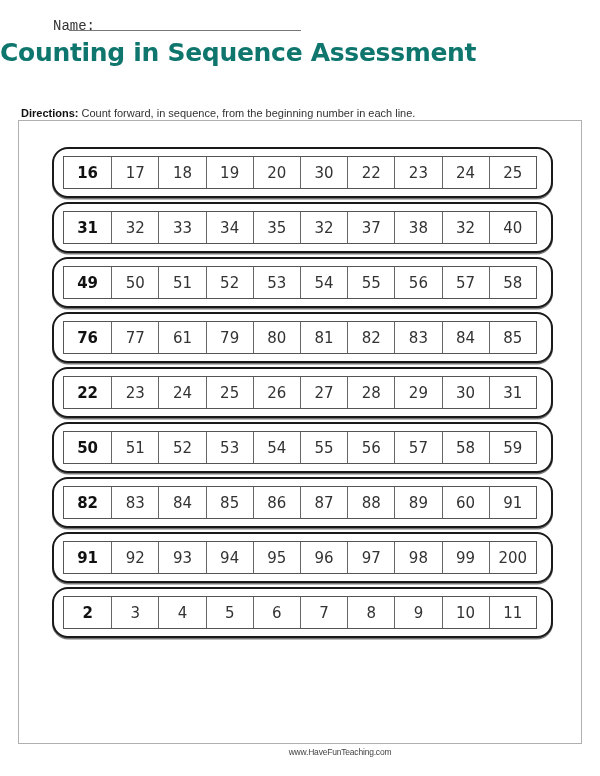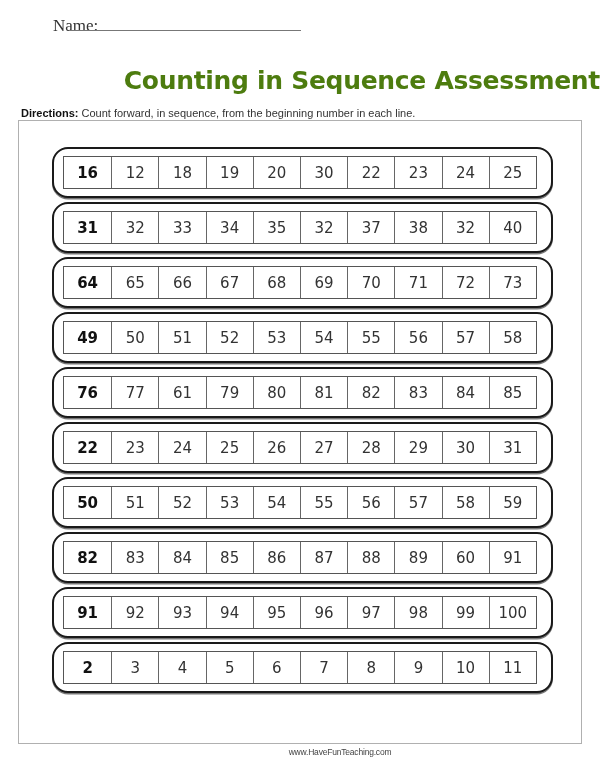--- a/index.html
+++ b/index.html
@@ -13,43 +13,42 @@
       font-family: "DejaVu Sans", sans-serif;
       color: #111111;
     }
     .name-row {
       position: absolute;
       left: 21px; top: 17px;
       height: 16px;
       display: flex; align-items: flex-end;
     }
     .name-label {
-      font-family: Liberation Serif, serif;
-      font-size: 17px;
+      font-family: Liberation Mono, monospace;
+      font-size: 14px;
       color: #333;
       line-height: 14px;
       padding-left: 32px;
     }
     .name-line {
       position: absolute;
       left: 69px; top: 30px;
       width: 232px; height: 0;
       border-top: 1px solid #777;
     }
     .title {
       position: absolute;
       left: 0; top: 36px; width: 600px;
-      text-align: right;
+      text-align: left;
       font-family: "DejaVu Sans", sans-serif;
       font-weight: bold;
       font-size: 25px;
       letter-spacing: -0.3px;
-      color: #4d7c0f;
+      color: #0f766e;
       line-height: 34px;
-      margin-top: 28px;
     }
     .directions {
       position: absolute;
       left: 21px; top: 106px;
       font-family: "Liberation Sans", sans-serif;
       font-size: 11px;
       color: #333;
       line-height: 14px;
     }
     .directions b { color: #111; font-weight: bold; }
@@ -115,21 +114,21 @@
 <h1 class="title">Counting in Sequence Assessment</h1>
 
 <p class="directions"><b>Directions:</b><span> Count forward, in sequence, from the beginning number in each line.</span></p>
 
 <div class="frame"></div>
 
 <div class="rows" id="rows">
     <div class="seq-row">
       <div class="cells">
         <div class="cell">16</div>
-        <div class="cell">12</div>
+        <div class="cell">17</div>
         <div class="cell">18</div>
         <div class="cell">19</div>
         <div class="cell">20</div>
         <div class="cell">30</div>
         <div class="cell">22</div>
         <div class="cell">23</div>
         <div class="cell">24</div>
         <div class="cell">25</div>
       </div>
     </div>
@@ -142,34 +141,20 @@
         <div class="cell">35</div>
         <div class="cell">32</div>
         <div class="cell">37</div>
         <div class="cell">38</div>
         <div class="cell">32</div>
         <div class="cell">40</div>
       </div>
     </div>
     <div class="seq-row">
       <div class="cells">
-        <div class="cell">64</div>
-        <div class="cell">65</div>
-        <div class="cell">66</div>
-        <div class="cell">67</div>
-        <div class="cell">68</div>
-        <div class="cell">69</div>
-        <div class="cell">70</div>
-        <div class="cell">71</div>
-        <div class="cell">72</div>
-        <div class="cell">73</div>
-      </div>
-    </div>
-    <div class="seq-row">
-      <div class="cells">
         <div class="cell">49</div>
         <div class="cell">50</div>
         <div class="cell">51</div>
         <div class="cell">52</div>
         <div class="cell">53</div>
         <div class="cell">54</div>
         <div class="cell">55</div>
         <div class="cell">56</div>
         <div class="cell">57</div>
         <div class="cell">58</div>
@@ -235,21 +220,21 @@
       <div class="cells">
         <div class="cell">91</div>
         <div class="cell">92</div>
         <div class="cell">93</div>
         <div class="cell">94</div>
         <div class="cell">95</div>
         <div class="cell">96</div>
         <div class="cell">97</div>
         <div class="cell">98</div>
         <div class="cell">99</div>
-        <div class="cell">100</div>
+        <div class="cell">200</div>
       </div>
     </div>
     <div class="seq-row">
       <div class="cells">
         <div class="cell">2</div>
         <div class="cell">3</div>
         <div class="cell">4</div>
         <div class="cell">5</div>
         <div class="cell">6</div>
         <div class="cell">7</div>

